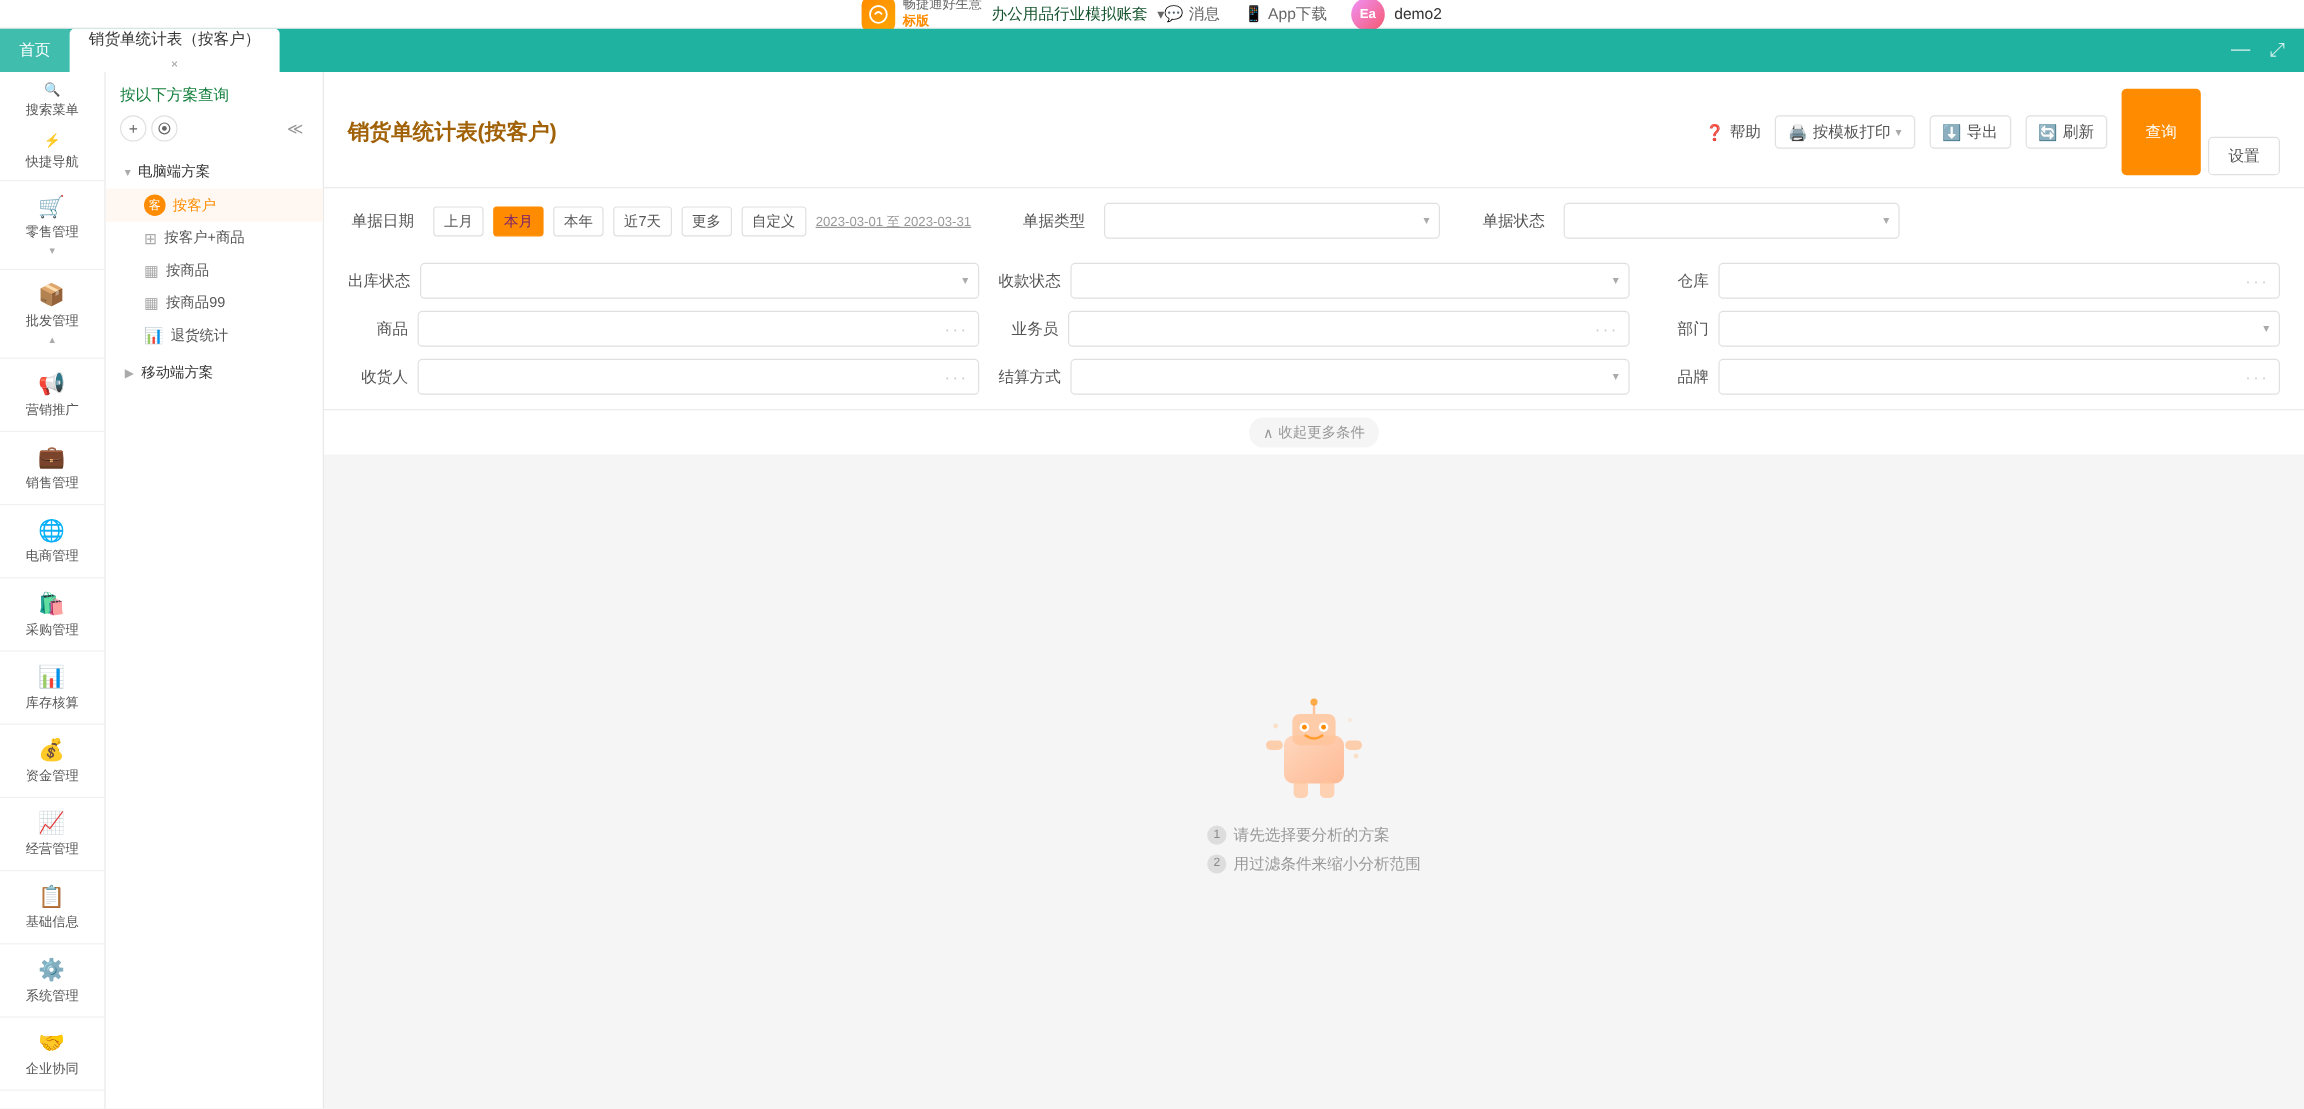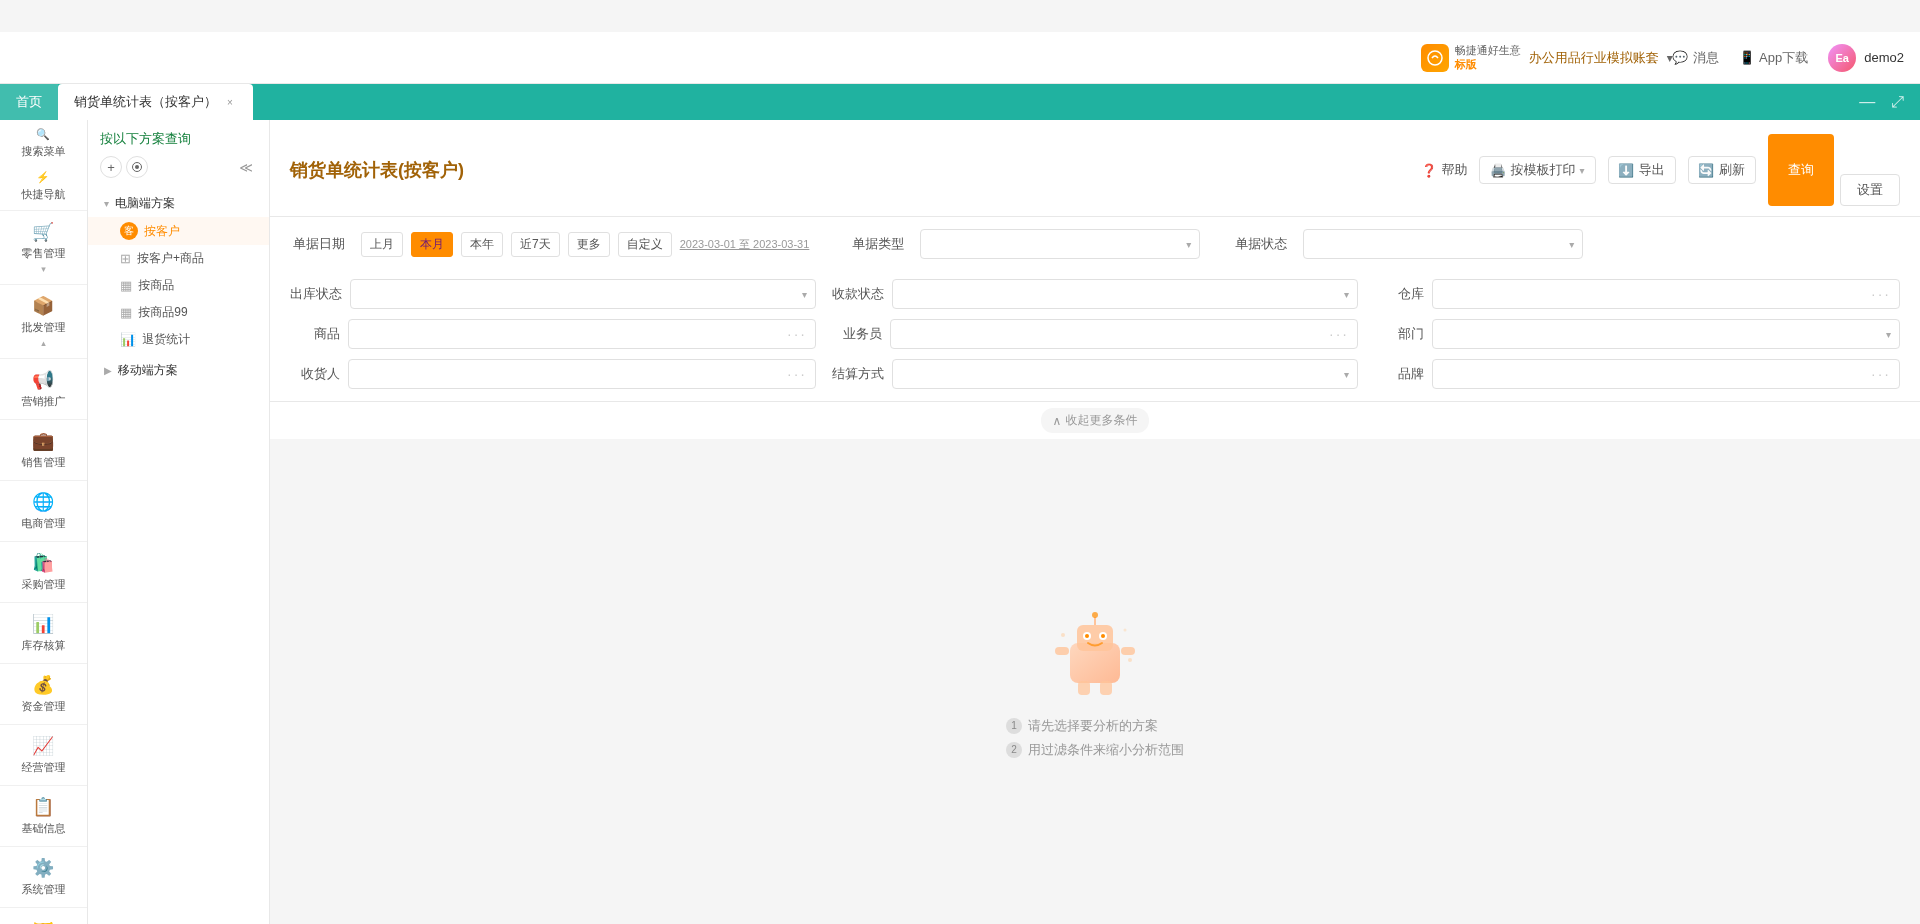--- a/index.html
+++ b/index.html
@@ -1,28 +1,27 @@
 <!DOCTYPE html>
 <html><head>
   <meta charset="utf-8">
   <style>
     * { box-sizing: border-box; margin: 0; padding: 0; }
     body { font-family: 'Microsoft YaHei', Arial, sans-serif; font-size: 13px; background: #f5f5f5; color: #333; height: 924px; overflow: hidden; display: flex; flex-direction: column; }
 
     
     .top-header {
-      height: 52px;
-      background: #fff;
-      display: flex;
-      align-items: center;
-      justify-content: flex-end;
+      height: 24px;
+      background: #fff;
+      display: flex;
+      align-items: center;
+      justify-content: center;
       padding: 0 16px;
       border-bottom: 1px solid #e8e8e8;
       flex-shrink: 0;
-      margin-top: 32px;
     }
     .top-header-left {
       display: flex;
       align-items: center;
       gap: 8px;
     }
     .logo-area {
       display: flex;
       align-items: center;
       gap: 6px;
@@ -40,21 +39,21 @@
       font-weight: bold;
     }
     .logo-text {
       font-size: 11px;
       color: #666;
       line-height: 1.2;
     }
     .logo-text span { display: block; }
     .header-title {
       font-size: 13px;
-      color: #a16207;
+      color: #14532d;
     }
     .header-dropdown-btn {
       background: none;
       border: none;
       cursor: pointer;
       color: #666;
       font-size: 12px;
     }
     .top-header-right {
       display: flex;
@@ -104,20 +103,21 @@
       gap: 6px;
     }
     .tab-item.home {
       background: rgba(255,255,255,0.15);
       color: #fff;
     }
     .tab-item.active {
       background: #fff;
       color: #333;
       border-radius: 4px 4px 0 0;
+      flex-direction: column;
     }
     .tab-close {
       width: 14px;
       height: 14px;
       display: flex;
       align-items: center;
       justify-content: center;
       border-radius: 50%;
       font-size: 10px;
       cursor: pointer;

